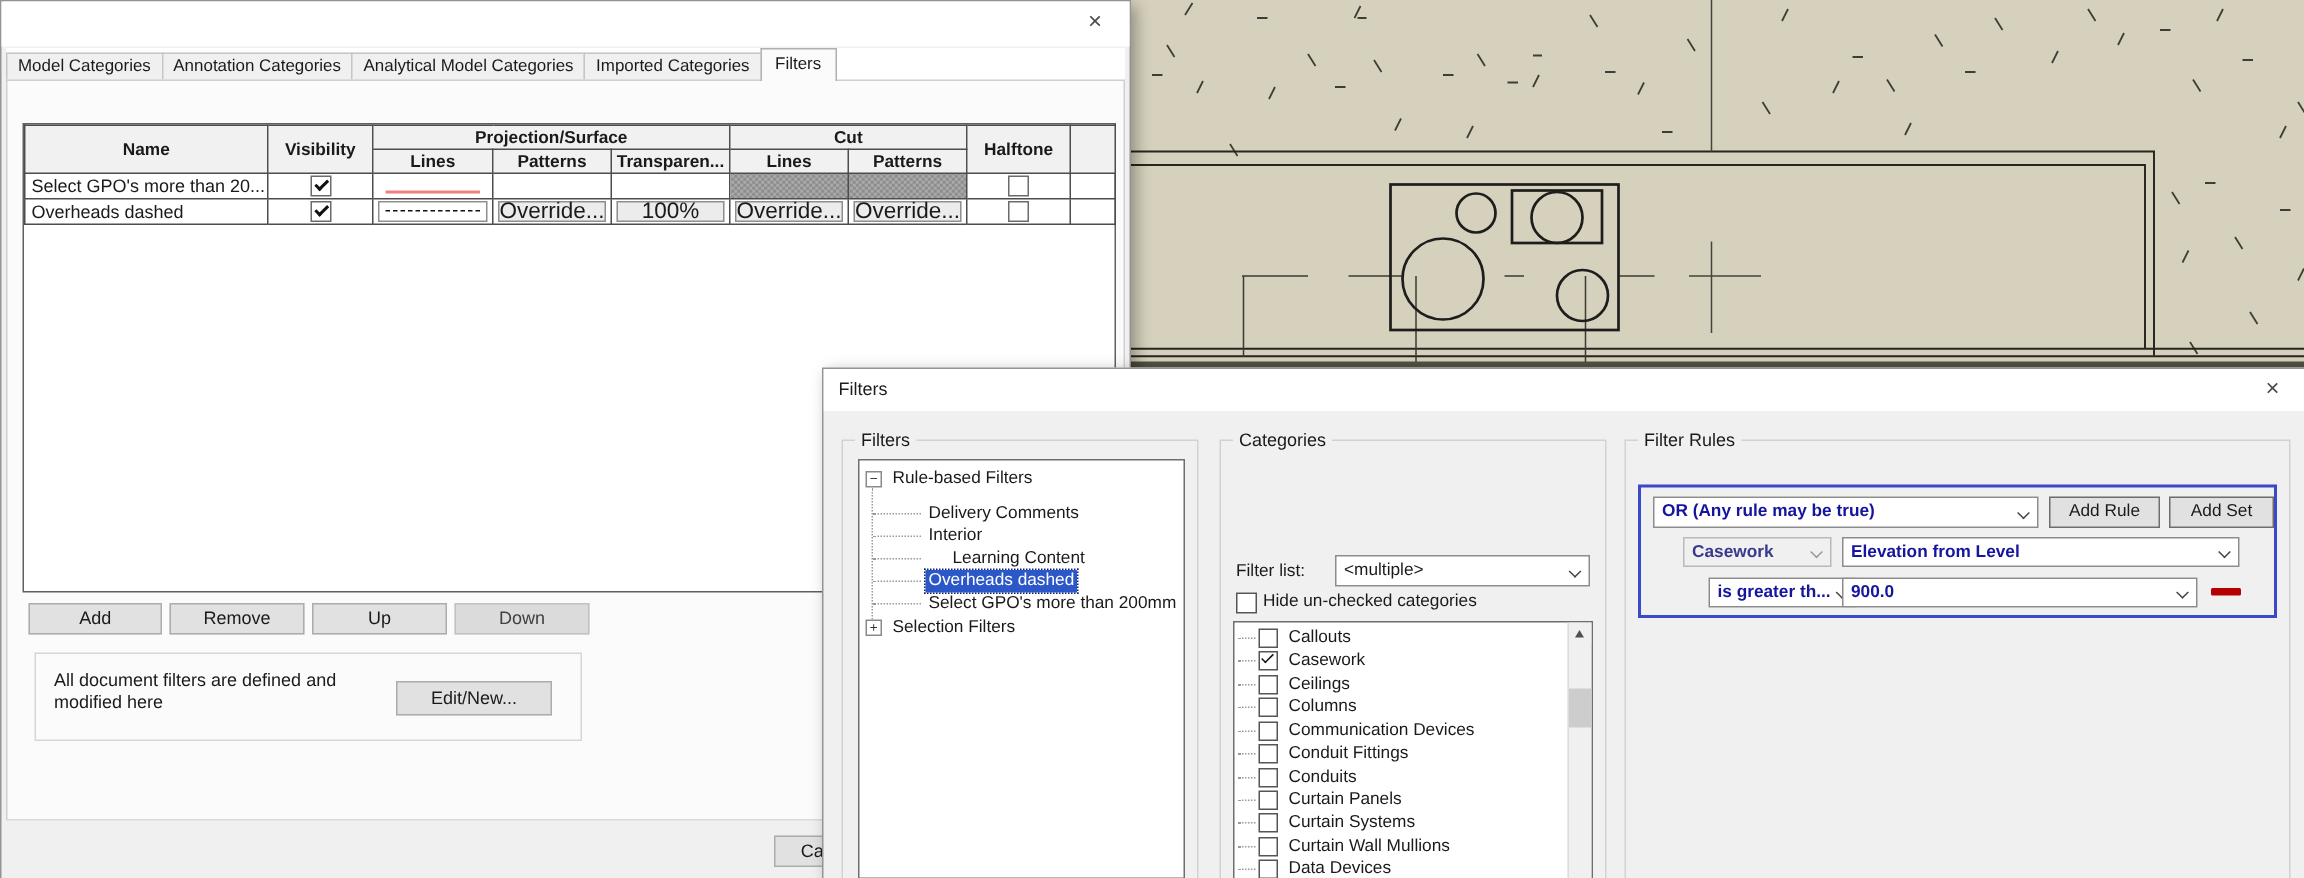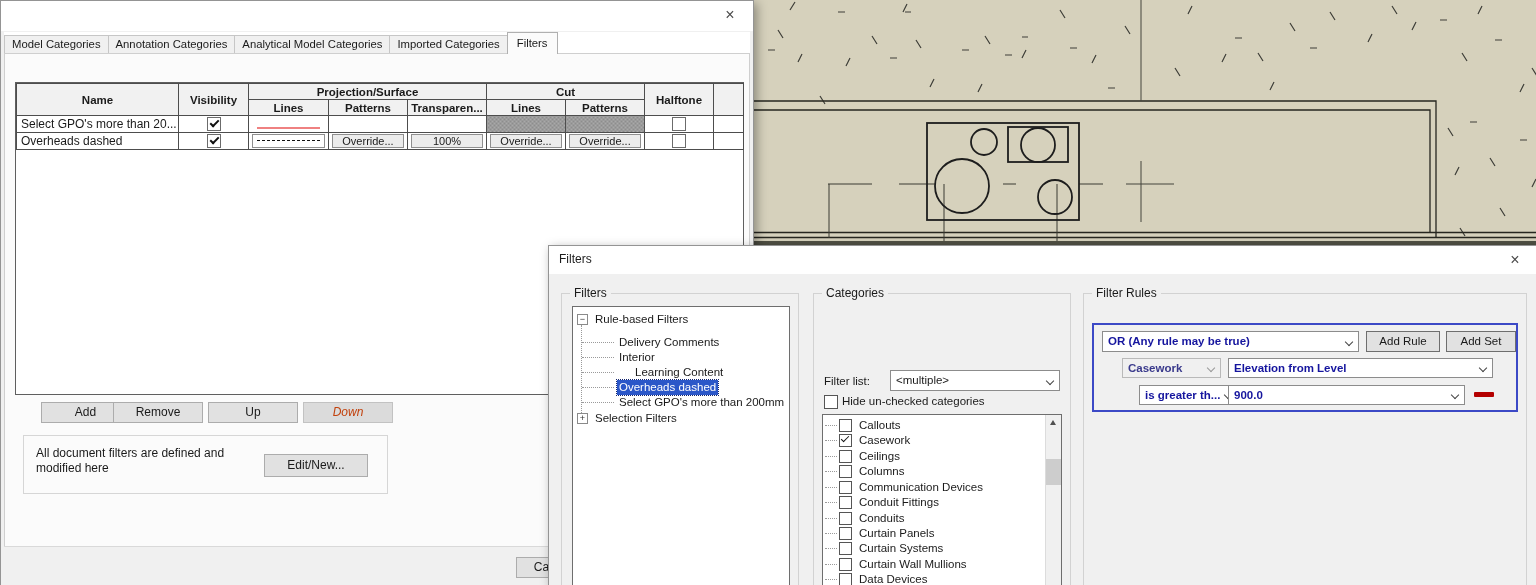--- a/index.html
+++ b/index.html
@@ -27,27 +27,27 @@
   #grid th,#grid td{border:1px solid #4d4d4d;padding:0;overflow:hidden;white-space:nowrap;}
   #grid th{background:#f1f1f1;font-weight:bold;font-size:11.5px;height:15px;}
   #grid td{height:16px;font-size:12px;}
   #grid td.nm{padding-left:4px;text-align:left;}
   #grid td{text-align:center;}
   .cb13{display:inline-block;width:12px;height:12px;border:1px solid #6b6b6b;background:#fff;position:relative;vertical-align:middle;}
   .cb13 .check{position:absolute;left:2px;top:2px;width:7px;height:3px;border-left:2px solid #111;border-bottom:2px solid #111;transform:rotate(-45deg);}
   .hatch{background:conic-gradient(#8d8d8d 90deg,#a9a9a9 90deg 180deg,#8d8d8d 180deg 270deg,#a9a9a9 270deg) 0 0/4px 4px;}
   .redline{display:block;height:2px;background:#ef8181;margin:7px 8px 0 8px;}
   .cellbtn{display:block;margin:1px 3px;height:12px;border:1px solid #8f8f8f;background:#ececec;
-    font-size:11px;line-height:12px;text-align:center;cursor:pointer;}
+    font-size:15px;line-height:12px;text-align:center;cursor:pointer;}
   .cellbtn.dash{background:#fff;position:relative;}
   .cellbtn.dash i{position:absolute;left:4px;right:4px;top:5px;border-top:1.6px dashed #111;display:block;}
   
   .btn{position:absolute;background:#e1e1e1;border:1px solid #acacac;text-align:center;font-size:12px;
     line-height:19px;height:19px;cursor:pointer;}
-  .btn.disabled{background:#dbdbdb;color:#c2410c;border-color:#c2c2c2;cursor:default;font-style:italic;}
+  .btn.disabled{background:#dbdbdb;color:#404040;border-color:#c2c2c2;cursor:default;}
   #notebox{left:22px;top:434px;width:363px;height:57px;border:1px solid #d6d6d6;}
   #notebox .txt{position:absolute;left:12px;top:10px;width:220px;font-size:12px;line-height:14.5px;}
   
   #dlg2{left:548px;top:245px;width:987px;height:340px;overflow:hidden;}
   #dlg2 .titlebar{height:28px;}
   .grp{position:absolute;border:1px solid #d2d2d2;}
   .grp-label{position:absolute;top:-8px;left:8px;background:#f0f0f0;padding:0 4px;font-size:12px;white-space:nowrap;}
   
   #treebox{position:absolute;left:10px;top:12px;width:216px;height:278px;background:#fff;border:1px solid #6e6e6e;overflow:hidden;}
   .trow{position:absolute;left:0;height:15px;font-size:11.5px;line-height:15px;white-space:nowrap;}
@@ -201,21 +201,21 @@
         <td>
               <span class="cellbtn">Override...</span>
             </td>
         <td><span class="cb13"></span></td>
         <td></td>
       </tr>
     </tbody>
       </table>
   </div>
 
-  <div class="btn abs" style="left:18px;top:401px;width:87px;margin-left:22px;">Add</div>
+  <div class="btn abs" style="left:18px;top:401px;width:87px;">Add</div>
   <div class="btn abs" style="left:112px;top:401px;width:88px;">Remove</div>
   <div class="btn abs" style="left:207px;top:401px;width:88px;">Up</div>
   <div class="btn disabled abs" style="left:302px;top:401px;width:88px;">Down</div>
 
   <div id="notebox" class="abs">
     <div class="txt">All document filters are defined and modified here</div>
     <div class="btn" style="left:240px;top:18px;width:102px;height:21px;line-height:21px;">Edit/New...</div>
   </div>
 
   <div class="abs bottombar"></div>

